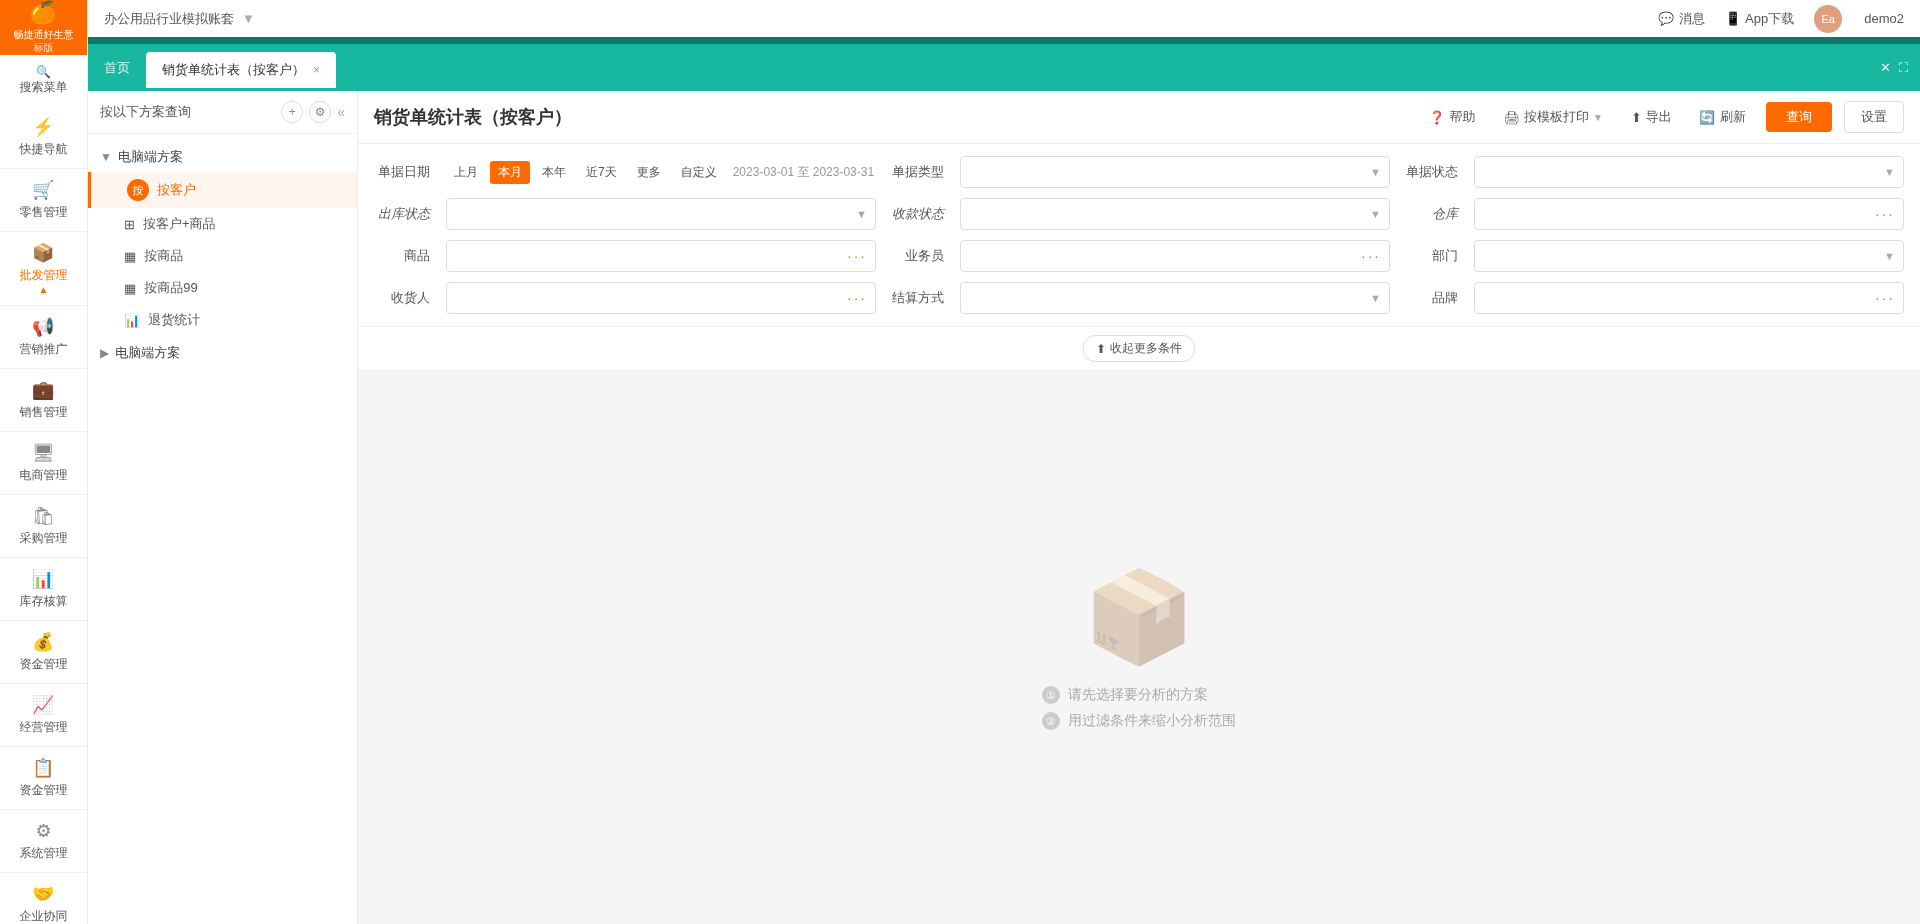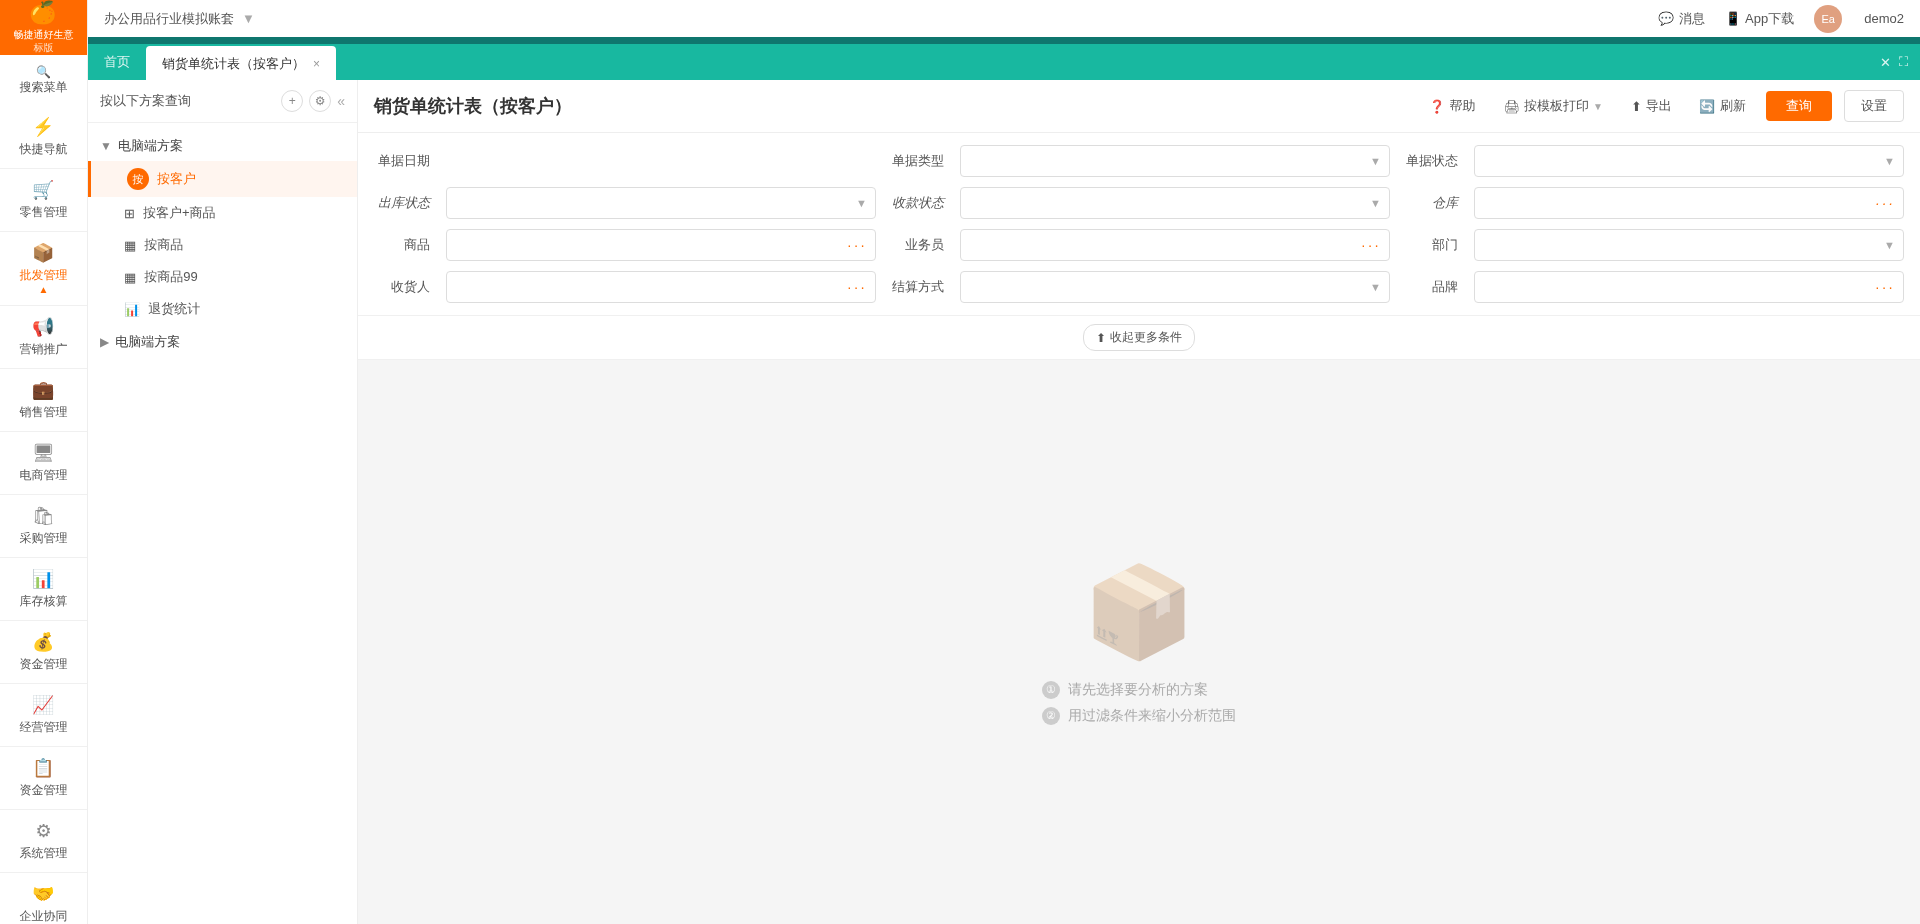--- a/index.html
+++ b/index.html
@@ -19,21 +19,21 @@
     .main { flex: 1; display: flex; flex-direction: column; height: 924px; }
 
     
     .top-header { height: 44px; background: #fff; display: flex; align-items: center; justify-content: space-between; padding: 0 16px; border-bottom: 7px solid #0f766e; }
     .top-header-left { display: flex; align-items: center; gap: 8px; font-size: 13px; color: #555; }
     .top-header-right { display: flex; align-items: center; gap: 20px; font-size: 13px; color: #555; }
     .top-header-right .icon-btn { display: flex; align-items: center; gap: 4px; cursor: pointer; }
     .user-avatar { width: 28px; height: 28px; border-radius: 50%; background: #e0a080; display: flex; align-items: center; justify-content: center; color: #fff; font-size: 11px; overflow: hidden; }
 
     
-    .tab-bar { height: 36px; background: #18b8a0; display: flex; align-items: center; padding: 0 0; }
+    .tab-bar { height: 47px; background: #18b8a0; display: flex; align-items: center; padding: 0 0; }
     .tab-item { height: 40px; padding: 0 16px; display: flex; align-items: center; gap: 8px; cursor: pointer; font-size: 13px; color: rgba(255,255,255,0.85); }
     .tab-item.home { background: transparent; }
     .tab-item.active { background: #fff; color: #333; border-radius: 4px 4px 0 0; margin-top: 4px; height: 36px; }
     .tab-close { font-size: 12px; color: #999; cursor: pointer; }
     .tab-bar-right { margin-left: auto; display: flex; align-items: center; gap: 8px; padding-right: 12px; color: rgba(255,255,255,0.85); }
 
     
     .content { flex: 1; display: flex; overflow: hidden; }
 
     
@@ -270,20 +270,29 @@
           <button class="btn-query">查询</button>
           <button class="btn-settings">设置</button>
         </div>
       </div>
 
       <div class="filter-area">
 
         <div style="display:grid;grid-template-columns:1fr 1fr 1fr;gap:12px;margin-bottom:10px;">
           <div class="filter-cell">
             <span class="filter-label">单据日期</span>
+            <div style="flex:1;display:flex;align-items:center;gap:4px;flex-wrap:nowrap;">
+              <span class="date-btn">上月</span>
+              <span class="date-btn active">本月</span>
+              <span class="date-btn">本年</span>
+              <span class="date-btn">近7天</span>
+              <span class="date-btn">更多</span>
+              <span class="date-btn">自定义</span>
+              <span class="date-range">2023-03-01 至 2023-03-31</span>
+            </div>
           </div>
           <div class="filter-cell">
             <span class="filter-label">单据类型</span>
             <div class="select-control">
               <span style="color:#ccc;"></span>
               <span class="select-arrow">▼</span>
             </div>
           </div>
           <div class="filter-cell">
             <span class="filter-label">单据状态</span>

